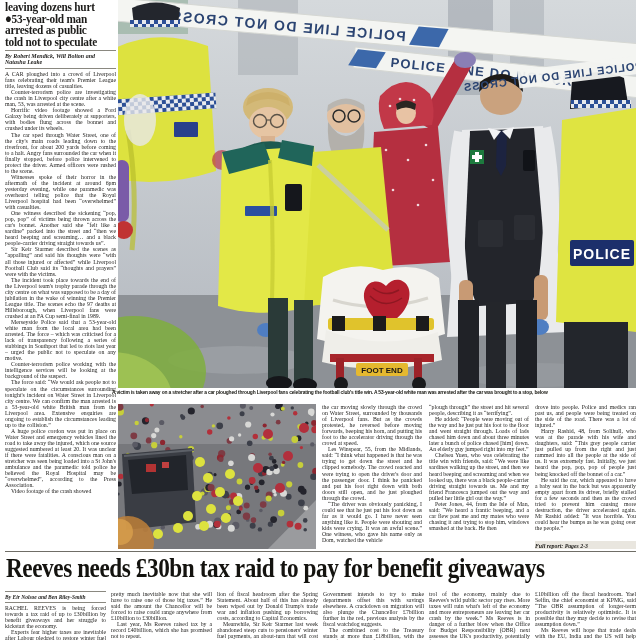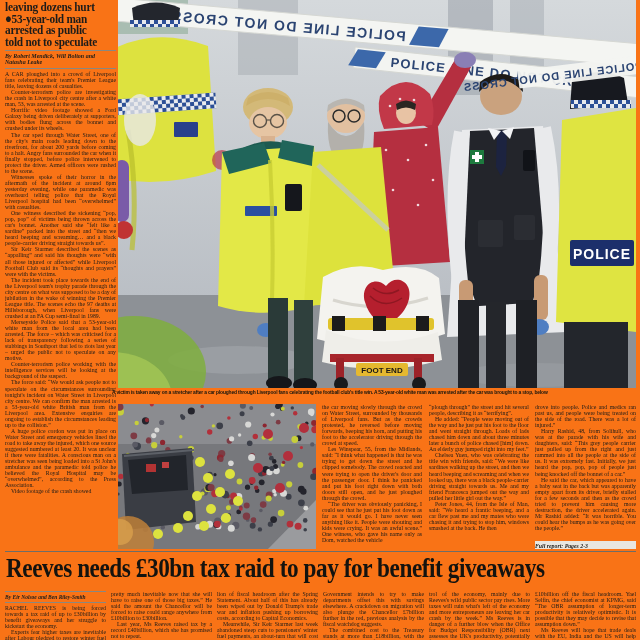--- a/index.html
+++ b/index.html
@@ -1,16 +1,16 @@
 <!DOCTYPE html>
 <html><head>
 <meta charset="utf-8">
 <style>
   html,body{margin:0;padding:0;width:640px;height:640px;overflow:hidden;background:#e9e6df;}
-  .page{position:absolute;inset:0;width:640px;height:640px;background:#f97316;
+  .page{position:absolute;inset:0;width:640px;height:640px;background:#ffffff;
         font-family:"Liberation Serif",serif;color:#1d1c1a;text-rendering:optimizeSpeed;}
   
   .tl-col{position:absolute;left:5px;top:0;width:111px;height:551px;overflow:hidden;}
   .tl-head{transform:scaleX(.84);transform-origin:0 0;width:120%;margin-top:1px;}
   .tl-head p{margin:0;font-weight:bold;font-size:13.5px;line-height:11.6px;letter-spacing:-.3px;}
   .byline{font-style:italic;font-weight:bold;font-size:6px;line-height:6.6px;
           border-top:1px solid #8a8880;border-bottom:1px solid #8a8880;padding:1.5px 0;margin:3px 0 2.5px;}
   .bodytxt p{margin:0;font-size:5.8px;line-height:6.05px;text-align:justify;text-indent:6px;}
   .bodytxt p.first{text-indent:0;}
   

